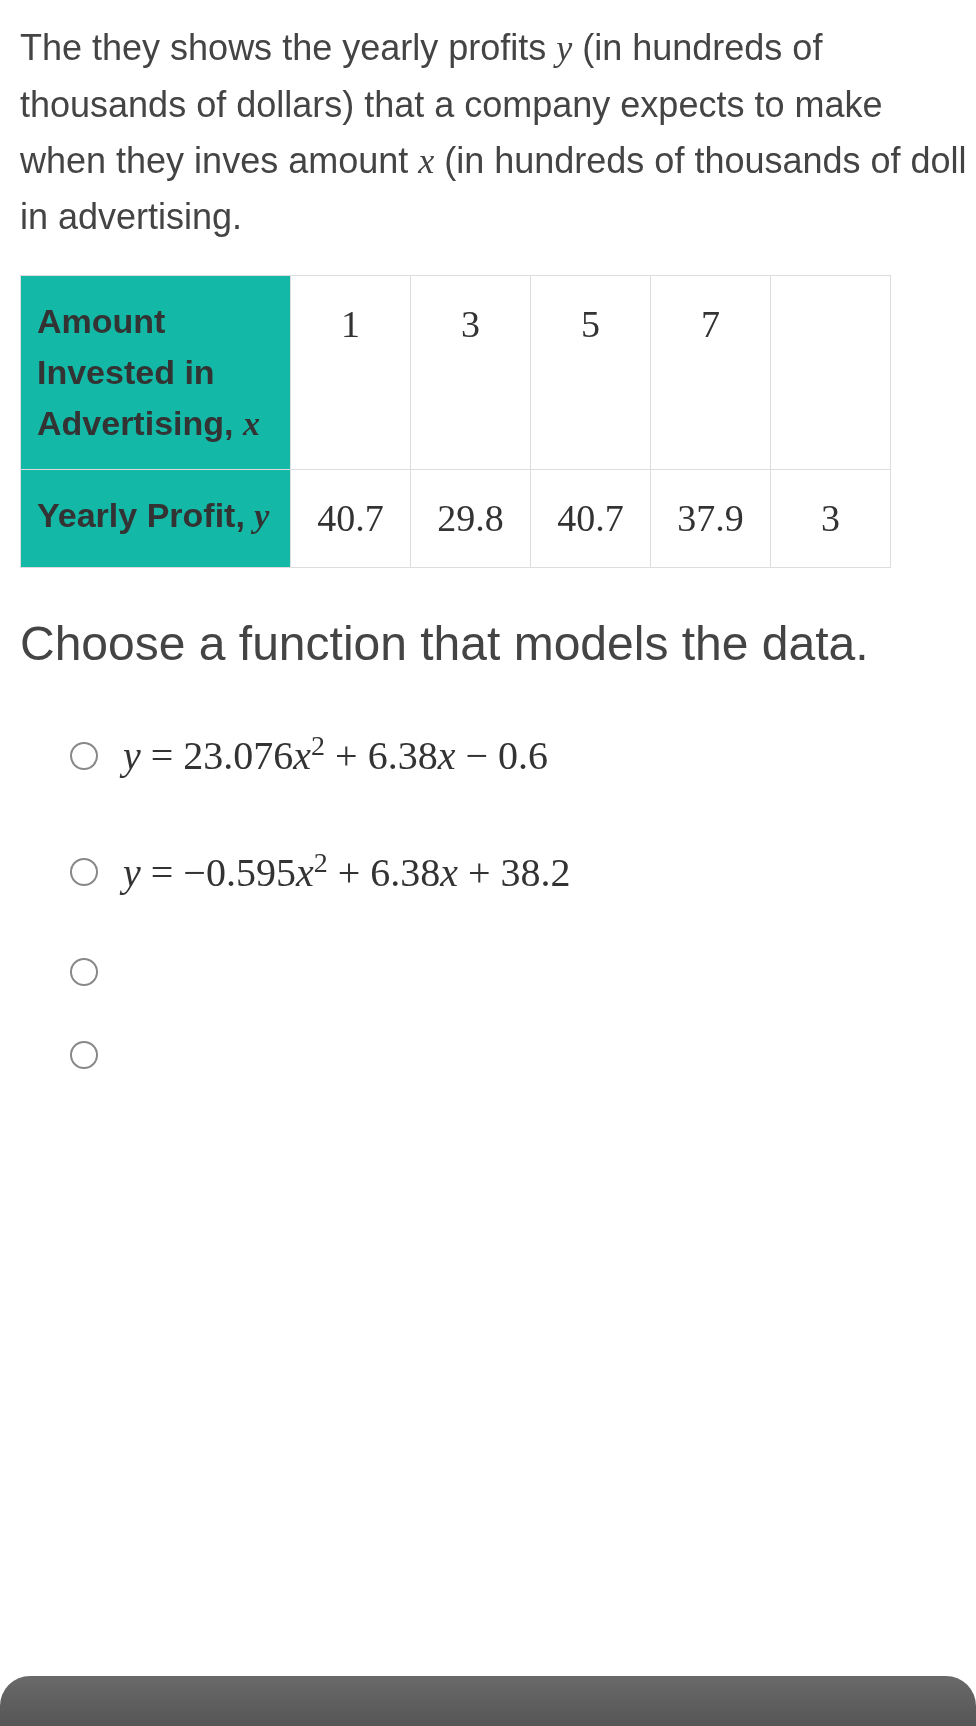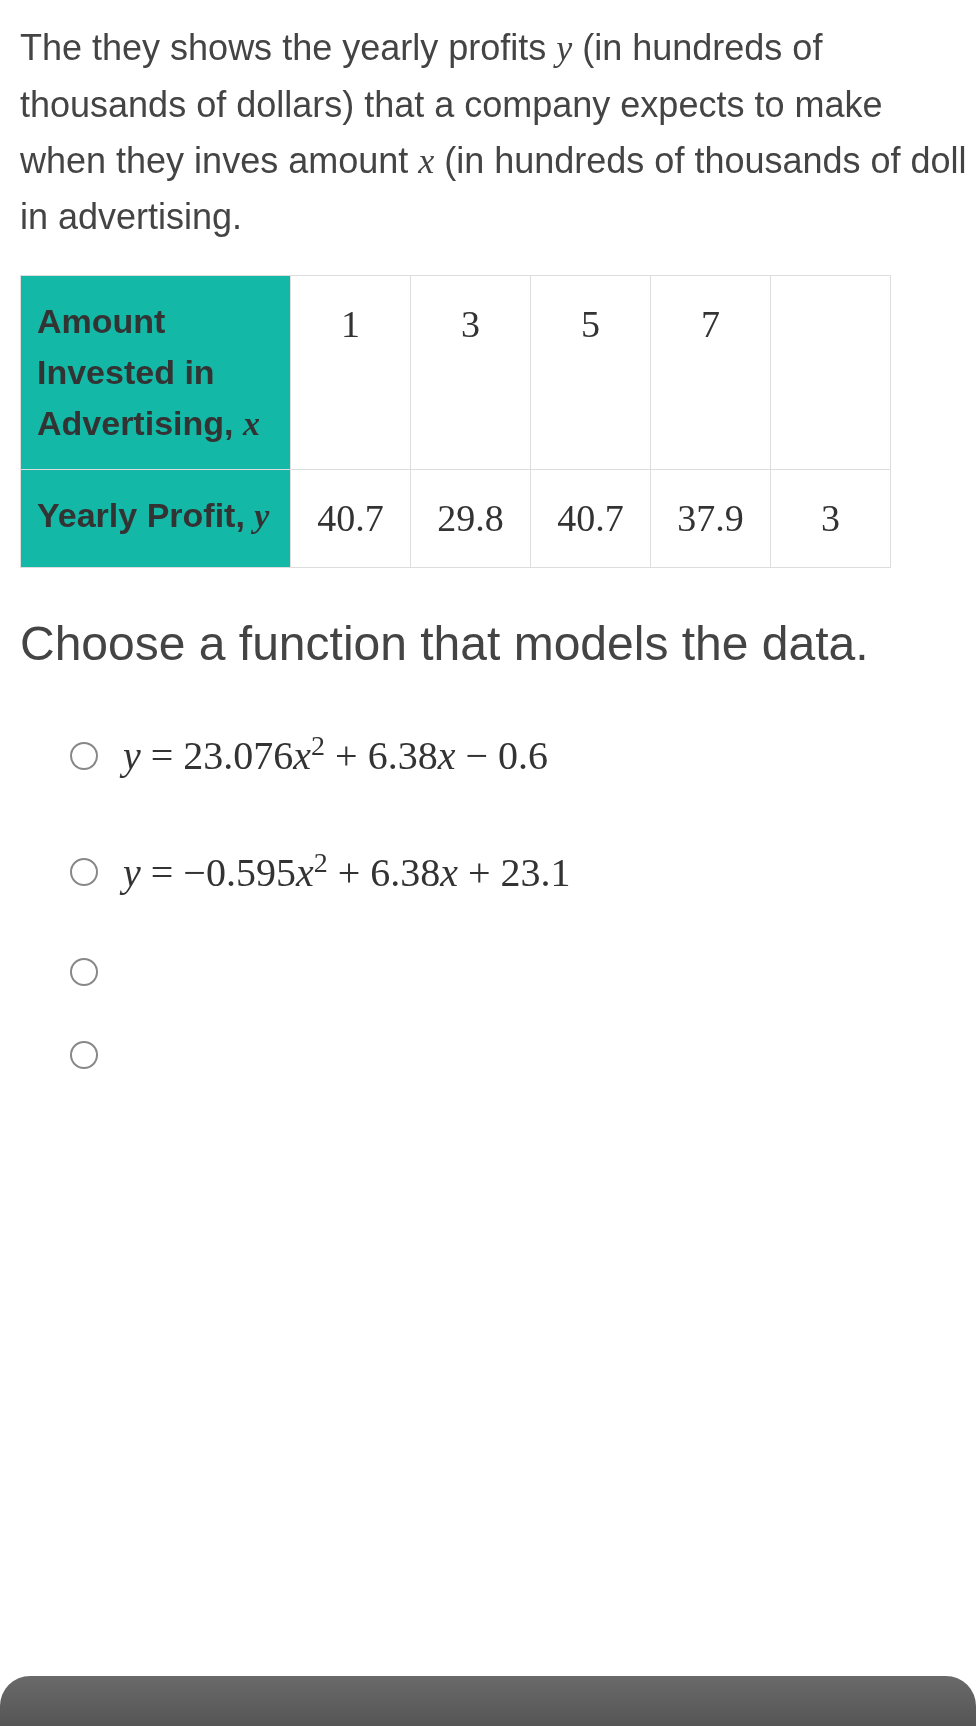--- a/index.html
+++ b/index.html
@@ -143,21 +143,21 @@
   <div class="option">
     <div class="radio-circle"></div>
     <div class="equation">
       <span class="var">y</span><span> = </span><span>23.076</span><span class="var">x</span><sup>2</sup><span> + </span><span>6.38</span><span class="var">x</span><span> − </span><span>0.6</span>
     </div>
   </div>
 
   <div class="option">
     <div class="radio-circle"></div>
     <div class="equation">
-      <span class="var">y</span><span> = </span><span>−</span><span>0.595</span><span class="var">x</span><sup>2</sup><span> + </span><span>6.38</span><span class="var">x</span><span> + </span><span>23.1</span>
+      <span class="var">y</span><span> = </span><span>−</span><span>0.595</span><span class="var">x</span><sup>2</sup><span> + </span><span>6.38</span><span class="var">x</span><span> + </span><span>38.2</span>
     </div>
   </div>
 
   <div class="option">
     <div class="radio-circle"></div>
   </div>
 
   <div class="option">
     <div class="radio-circle"></div>
   </div>

